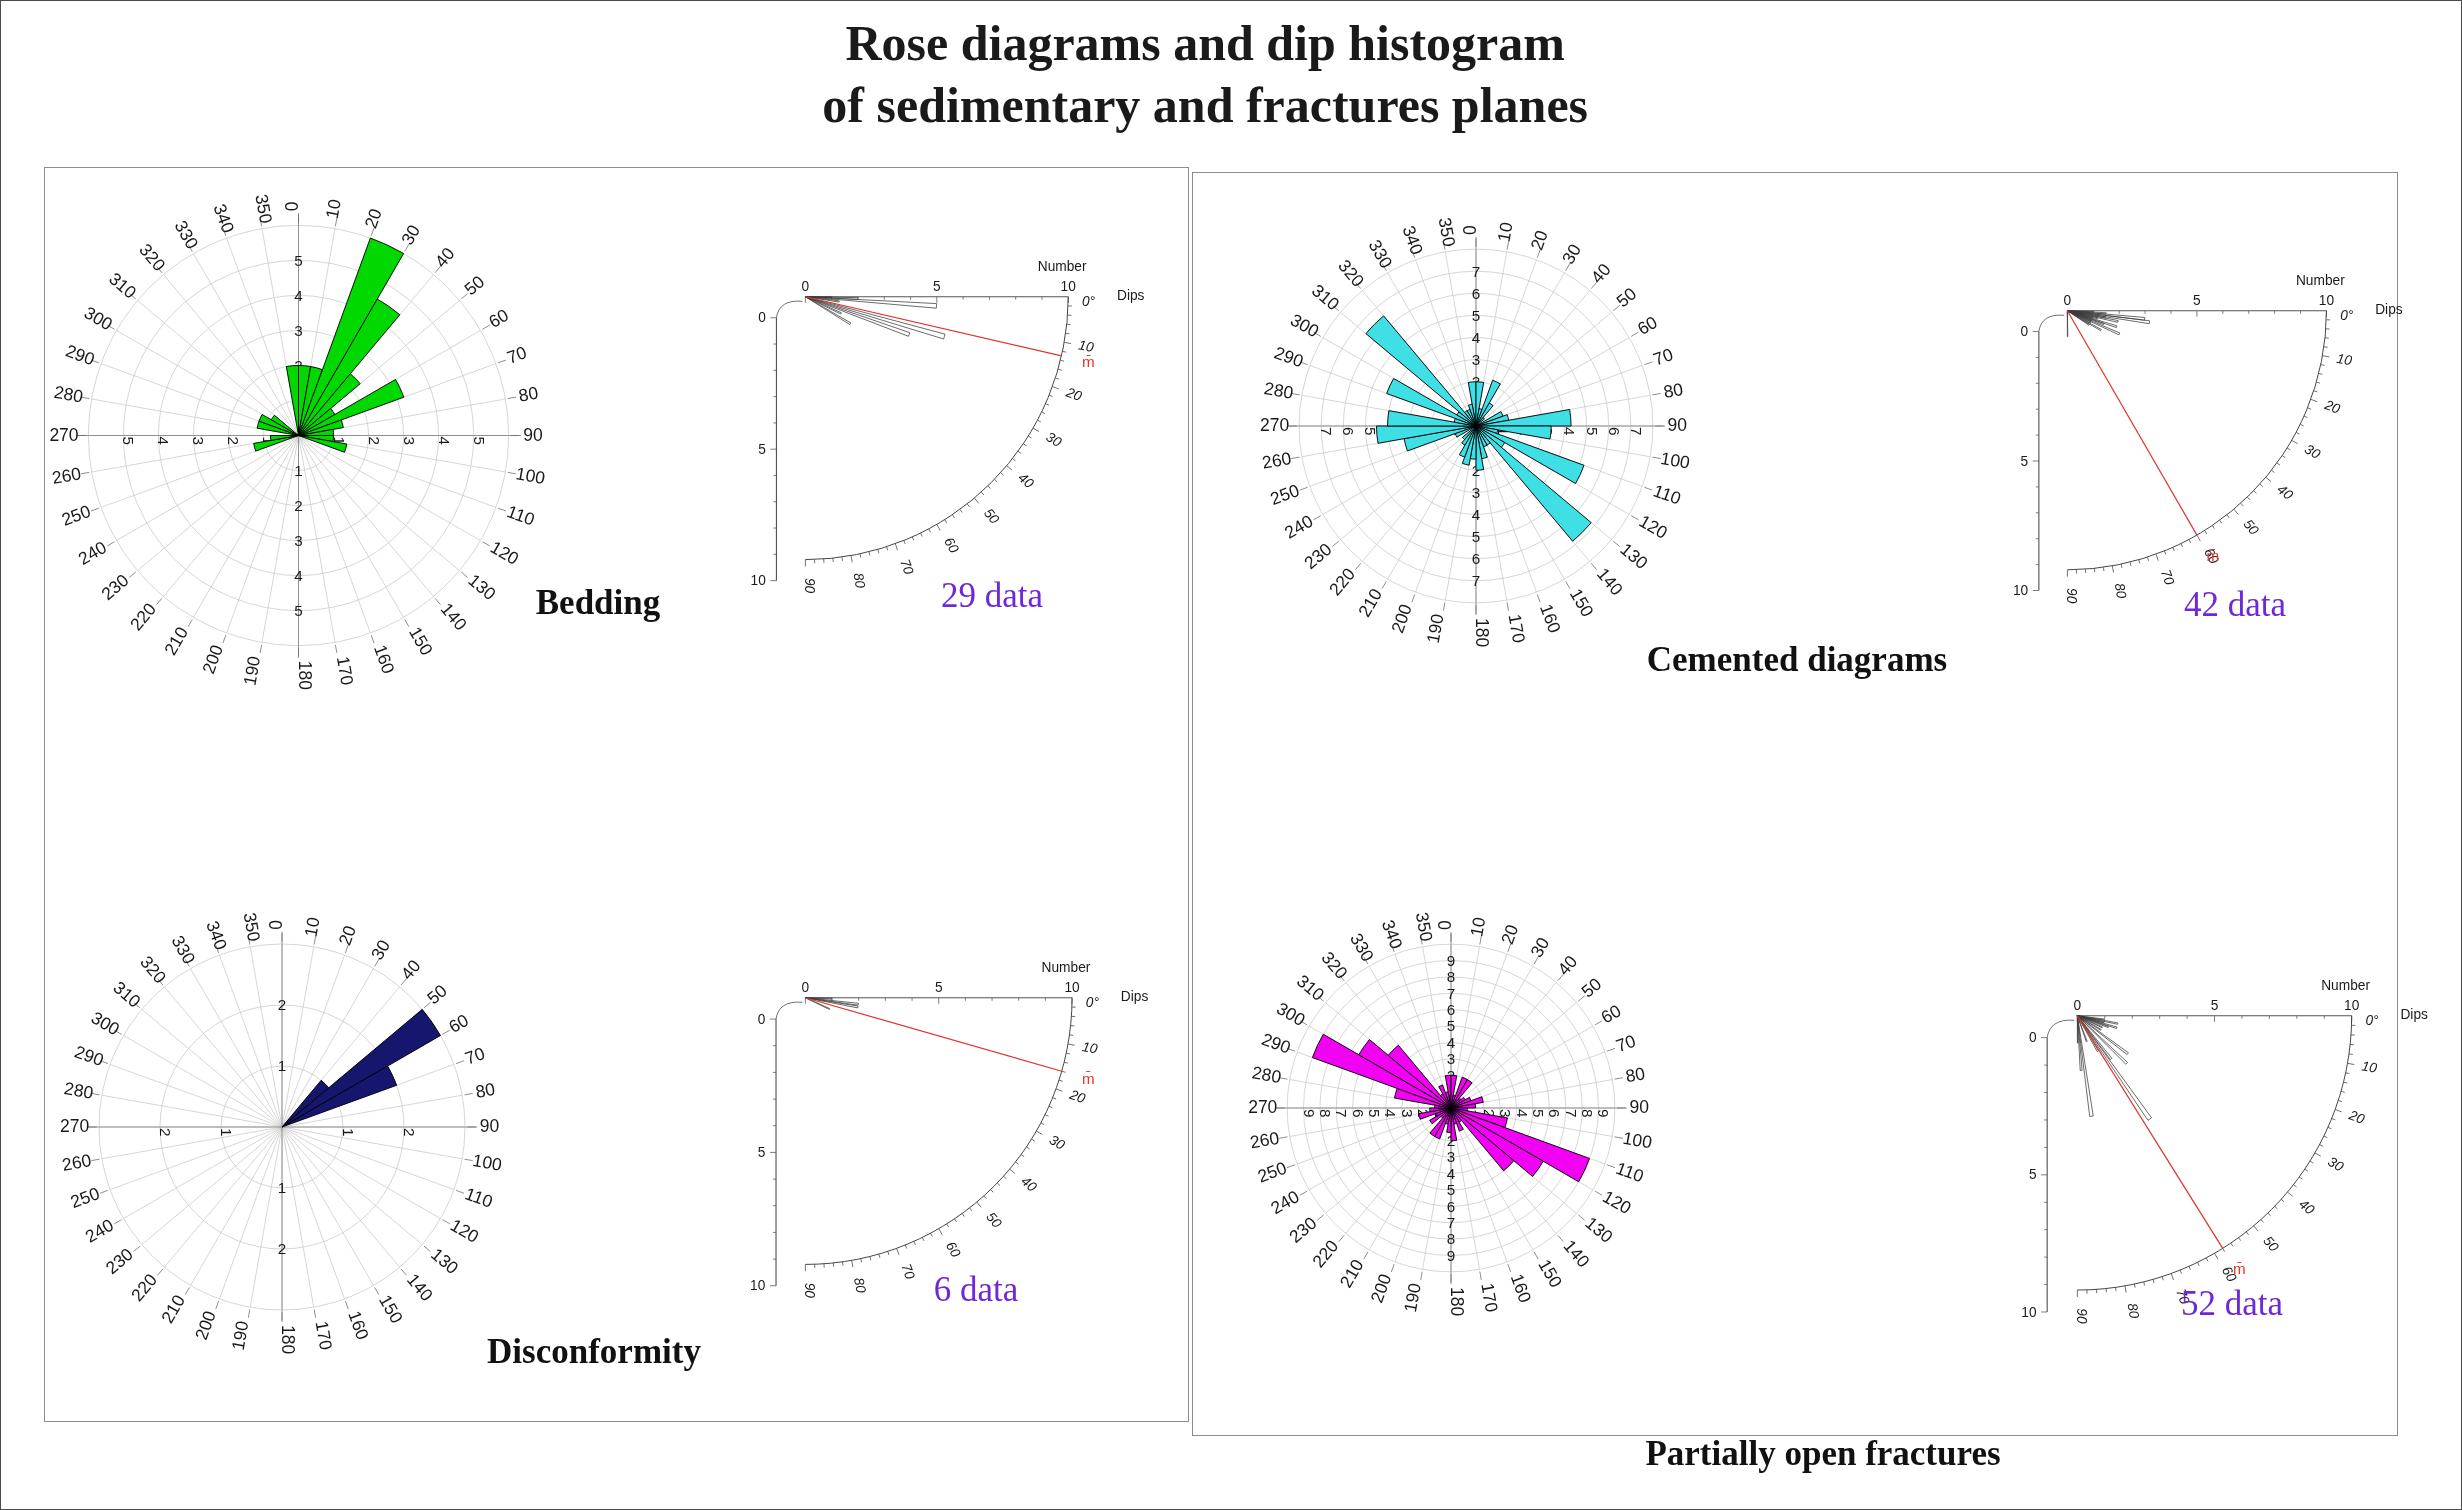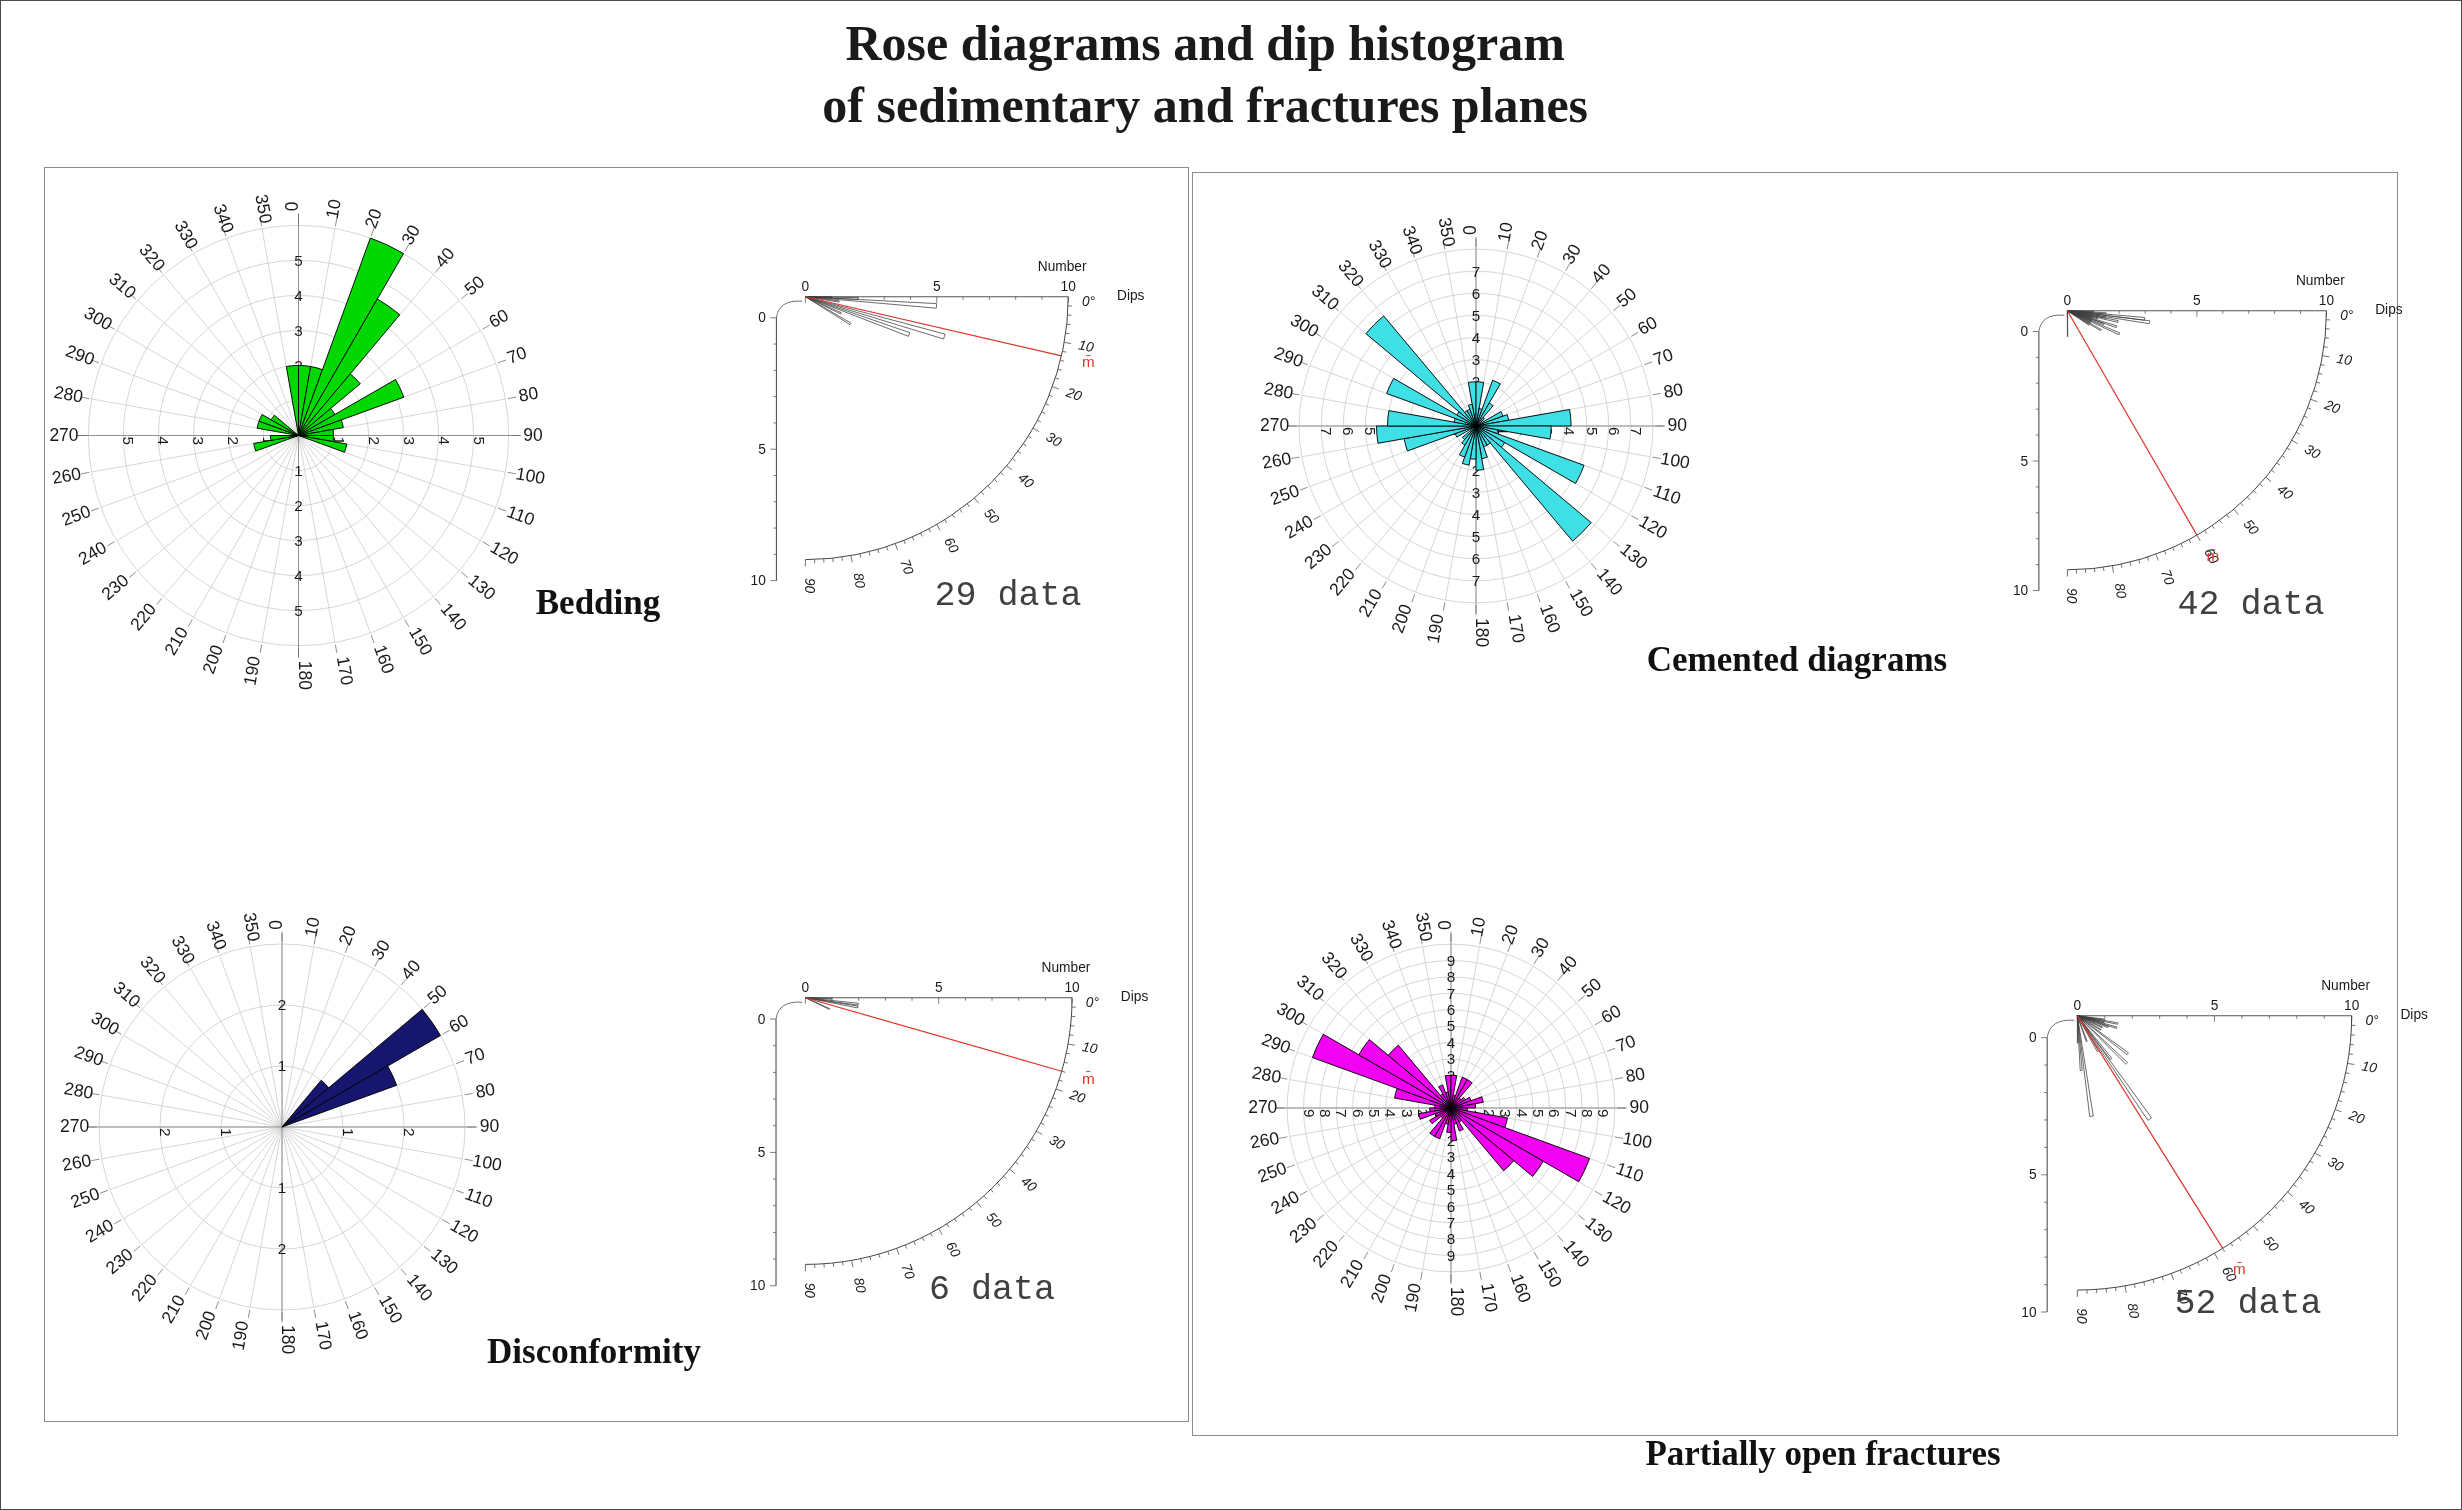--- a/index.html
+++ b/index.html
@@ -9,21 +9,21 @@
   .title{position:absolute;left:15.2px;top:10.7px;width:2378px;text-align:center;
          font-family:"Liberation Serif",serif;font-weight:bold;font-size:50px;
          line-height:62px;color:#1a1a1a;}
   .panel-box{position:absolute;border:1.5px solid #8c8c8c;background:transparent;}
   .panel-box.left{left:43px;top:166px;width:1143px;height:1253px;}
   .panel-box.right{left:1191px;top:171px;width:1204px;height:1262px;}
   svg.chart{position:absolute;overflow:visible;}
   .panel-name{position:absolute;transform:translate(-50%,-50%);
       font-family:"Liberation Serif",serif;font-weight:bold;font-size:35px;color:#111;white-space:nowrap;}
   .data-count{position:absolute;transform:translate(-50%,-50%);
-      font-family:Liberation Mono, monospace;font-size:35px;color:#404040;white-space:nowrap;margin-left:16px;}
+      font-family:Liberation Serif, serif;font-size:35px;color:#6d28d9;white-space:nowrap;}
 </style>
 </head>
 <body>
 
 <div class="page">
 
   <div class="title">
     <div>Rose diagrams and dip histogram</div>
     <div>of sedimentary and fractures planes</div>
   </div>

